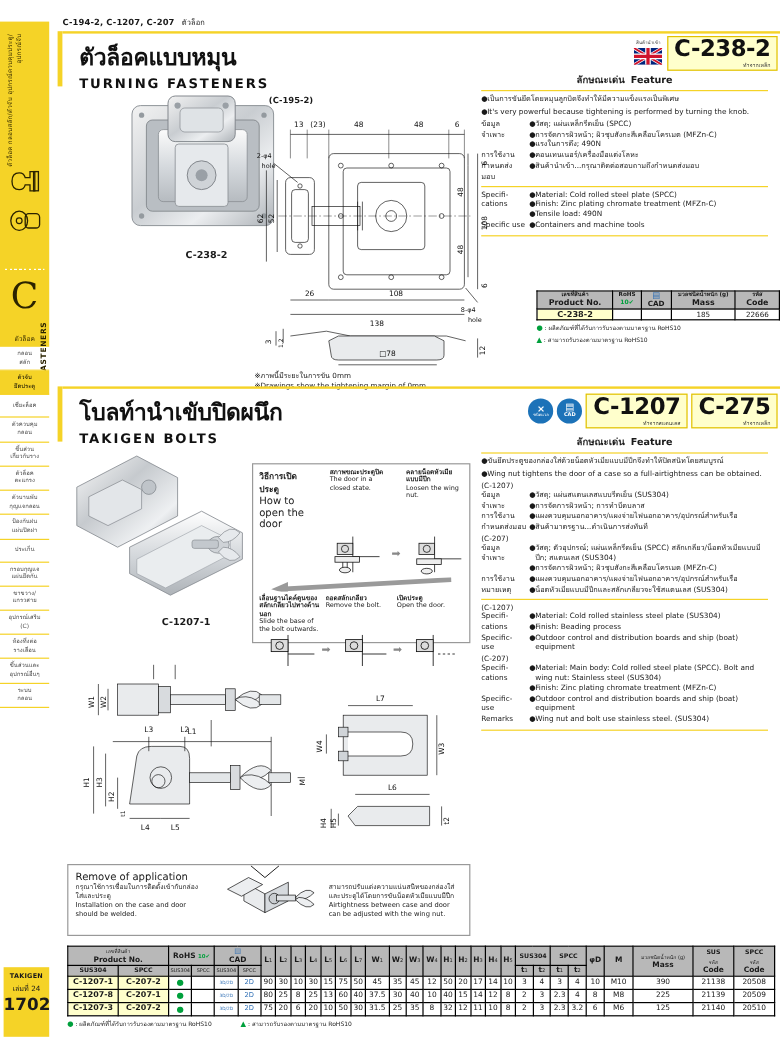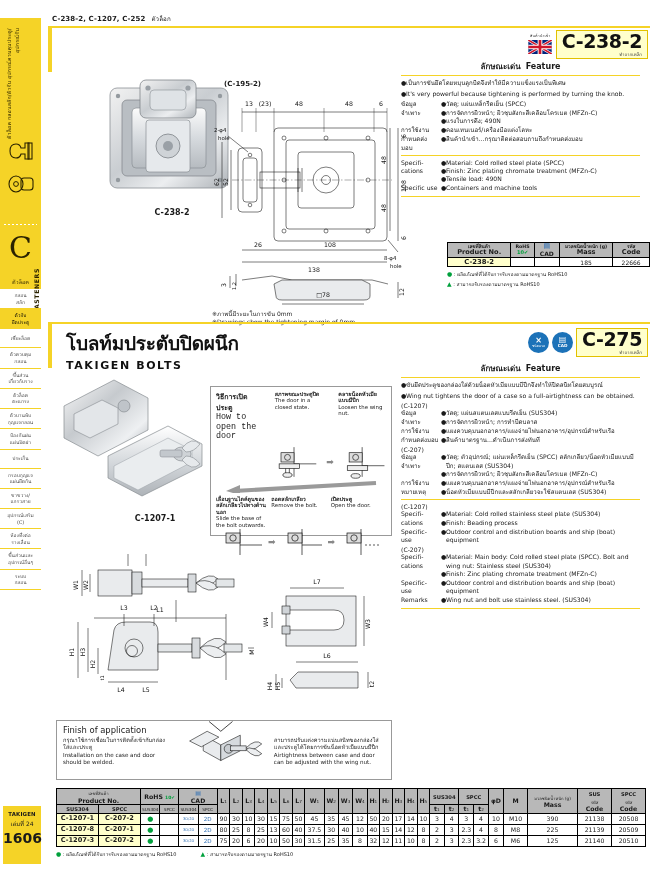--- a/index.html
+++ b/index.html
@@ -149,21 +149,21 @@
   .dimtxt-sm { font-size: 5.4px; fill: #111; }
   .photo-cap { position: absolute; font-size: 8px; font-weight: bold; text-align: center; }
   .note-line { position: absolute; font-size: 6px; line-height: 1.4; }
 
   
   .howto {
     position: absolute; border: 1px solid #999; background: #fff;
     padding: 4px 5px;
   }
   .howto-title-th { font-size: 7px; font-weight: bold; }
-  .howto-title-en { font-size: 8.4px; line-height: 1.15; font-family: Liberation Mono, monospace; }
+  .howto-title-en { font-size: 8.4px; line-height: 1.15; }
   .step-th { font-size: 5.4px; font-weight: bold; line-height: 1.2; }
   .step-en { font-size: 5.4px; line-height: 1.2; color: #222; }
   .arrow-r { font-size: 9px; color: #888; }
 
   
   .example {
     position: absolute; border: 1px solid #999; background: #fff; padding: 4px 6px;
   }
   .ex-title-th { font-size: 7px; font-weight: bold; }
   .ex-title-en { font-size: 8.4px; }
@@ -227,34 +227,38 @@
       <div class="nav-item">ขาขวาง/<br>แกรวสาย</div>
       <div class="nav-item">อุปกรณ์เสริม<br>(C)</div>
       <div class="nav-item">ห้องทึ่งต่อ<br>รางเลื่อน</div>
       <div class="nav-item">ขึ้นส่วนและ<br>อุปกรณ์อื่นๆ</div>
       <div class="nav-item">ระบบ<br>กลอน</div>
     </div>
 
   <div class="footer-box">
     <div class="footer-brand">TAKIGEN</div>
     <div class="footer-vol">เล่มที่ 24</div>
-    <div class="footer-page">1606</div>
+    <div class="footer-page">1702</div>
   </div>
 </div>
 
 <div id="content">
 
   <div class="breadcrumb">
-    <span>C-238-2, C-1207, C-252</span><span class="bc-th">ตัวล็อก</span>
+    <span>C-194-2, C-1207, C-207</span><span class="bc-th">ตัวล็อก</span>
   </div>
 
   <div class="section" style="top:26px;height:292px">
     <div class="sec-rule-top"></div>
     <div class="sec-tab"></div>
 
+    <div style="position:absolute;left:14px;top:6px">
+      <div class="title-th">ตัวล็อคแบบหมุน</div>
+      <div class="title-en">TURNING  FASTENERS</div>
+    </div>
 
     <div class="badge-row" style="right:2px;top:4px">
       <div class="flagbox">
         <div class="flag-cap">สินค้านำเข้า</div>
         <svg width="24" height="14" viewBox="0 0 60 36">
           <rect width="60" height="36" fill="#00247d"></rect>
           <path d="M0,0 60,36 M60,0 0,36" stroke="#fff" stroke-width="7"></path>
           <path d="M0,0 60,36 M60,0 0,36" stroke="#cf142b" stroke-width="4"></path>
           <path d="M30,0 V36 M0,18 H60" stroke="#fff" stroke-width="12"></path>
           <path d="M30,0 V36 M0,18 H60" stroke="#cf142b" stroke-width="7"></path>
@@ -533,32 +537,36 @@
         <div><span class="g-tri">▲</span> : <span>สามารถรับรองตามมาตรฐาน RoHS10</span></div>
       </div>
     </div>
   </div>
 
   <div class="section" style="top:322px;height:560px">
     <div class="sec-rule-top"></div>
     <div class="sec-tab"></div>
 
     <div style="position:absolute;left:14px;top:6px">
-      <div class="title-th">โบลท์มประตับปิดผนึก</div>
+      <div class="title-th">โบลท์านำเขับปิดผนึก</div>
       <div class="title-en">TAKIGEN  BOLTS</div>
     </div>
 
     <div class="badge-row" style="right:2px;top:6px">
       <div class="circ-badge">
         <div class="cb-ic">×</div>
         <div class="cb-tx">ชนิดแวล</div>
       </div>
       <div class="cad-badge">
         <div class="cad-pg">▤</div>
         <div class="cad-tx">CAD</div>
+      </div>
+      <div class="badge-code">
+        <div class="bc-num">C-1207</div>
+        <div class="bc-sub">ทำจากสแตนเลส</div>
       </div>
       <div class="badge-code">
         <div class="bc-num">C-275</div>
         <div class="bc-sub">ทำจากเหล็ก</div>
       </div>
     </div>
 
     <div class="draw" style="left:4px;top:48px">
       <svg width="160" height="140" viewBox="0 0 160 140">
         <defs>
@@ -749,21 +757,21 @@
           <text x="269" y="106" text-anchor="middle">L6</text>
           <text x="316" y="132" transform="rotate(-90 316 132)" text-anchor="middle">t2</text>
           <text x="214" y="134" transform="rotate(-90 214 134)" text-anchor="middle">H4</text>
           <text x="222" y="134" transform="rotate(-90 222 134)" text-anchor="middle">H5</text>
           <text x="46" y="126" transform="rotate(-90 46 126)" text-anchor="middle" font-size="5">t1</text>
         </g>
       </svg>
     </div>
 
     <div class="example" style="left:4px;top:398px;width:336px;height:60px">
-      <div class="ex-title-en">Finish of application</div>
+      <div class="ex-title-en">Remove of application</div>
       <div style="display:flex;gap:6px;margin-top:2px">
         <div style="width:108px">
           <div class="ex-body">กรุณาใช้การเชื่อมในการติดตั้งเข้ากับกล่องใส่และประตู</div>
           <div class="ex-body">Installation on the case and door should be welded.</div>
         </div>
         <svg width="96" height="42" viewBox="0 0 96 42" style="margin-top:-16px">
           <g stroke="#111" stroke-width=".6" fill="none">
             <path d="M36 0 L48 10 L60 0" stroke-width=".8"></path>
             <path d="M30 14 L48 24 L48 40 L30 30 Z" fill="#e9ebed"></path>
             <path d="M48 24 L68 14 L68 30 L48 40 Z" fill="#d6dade"></path>

